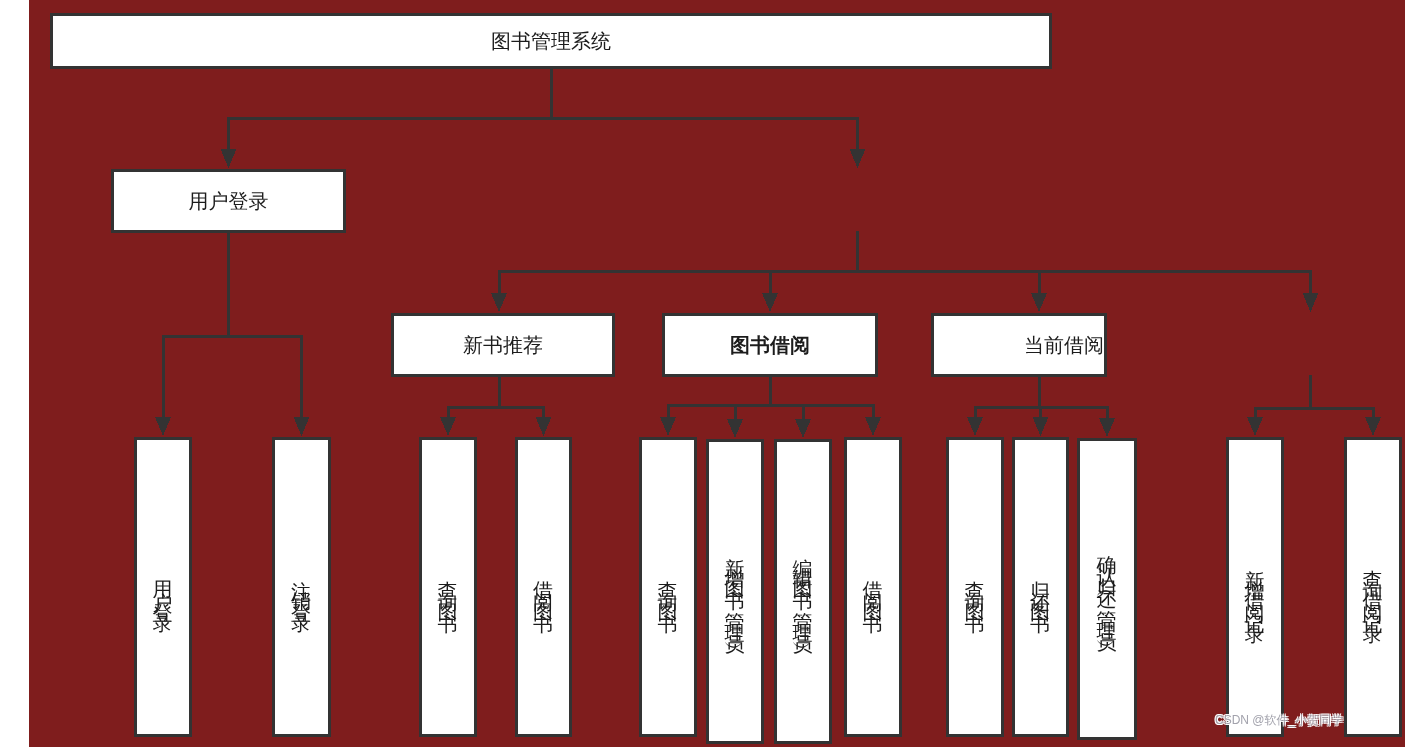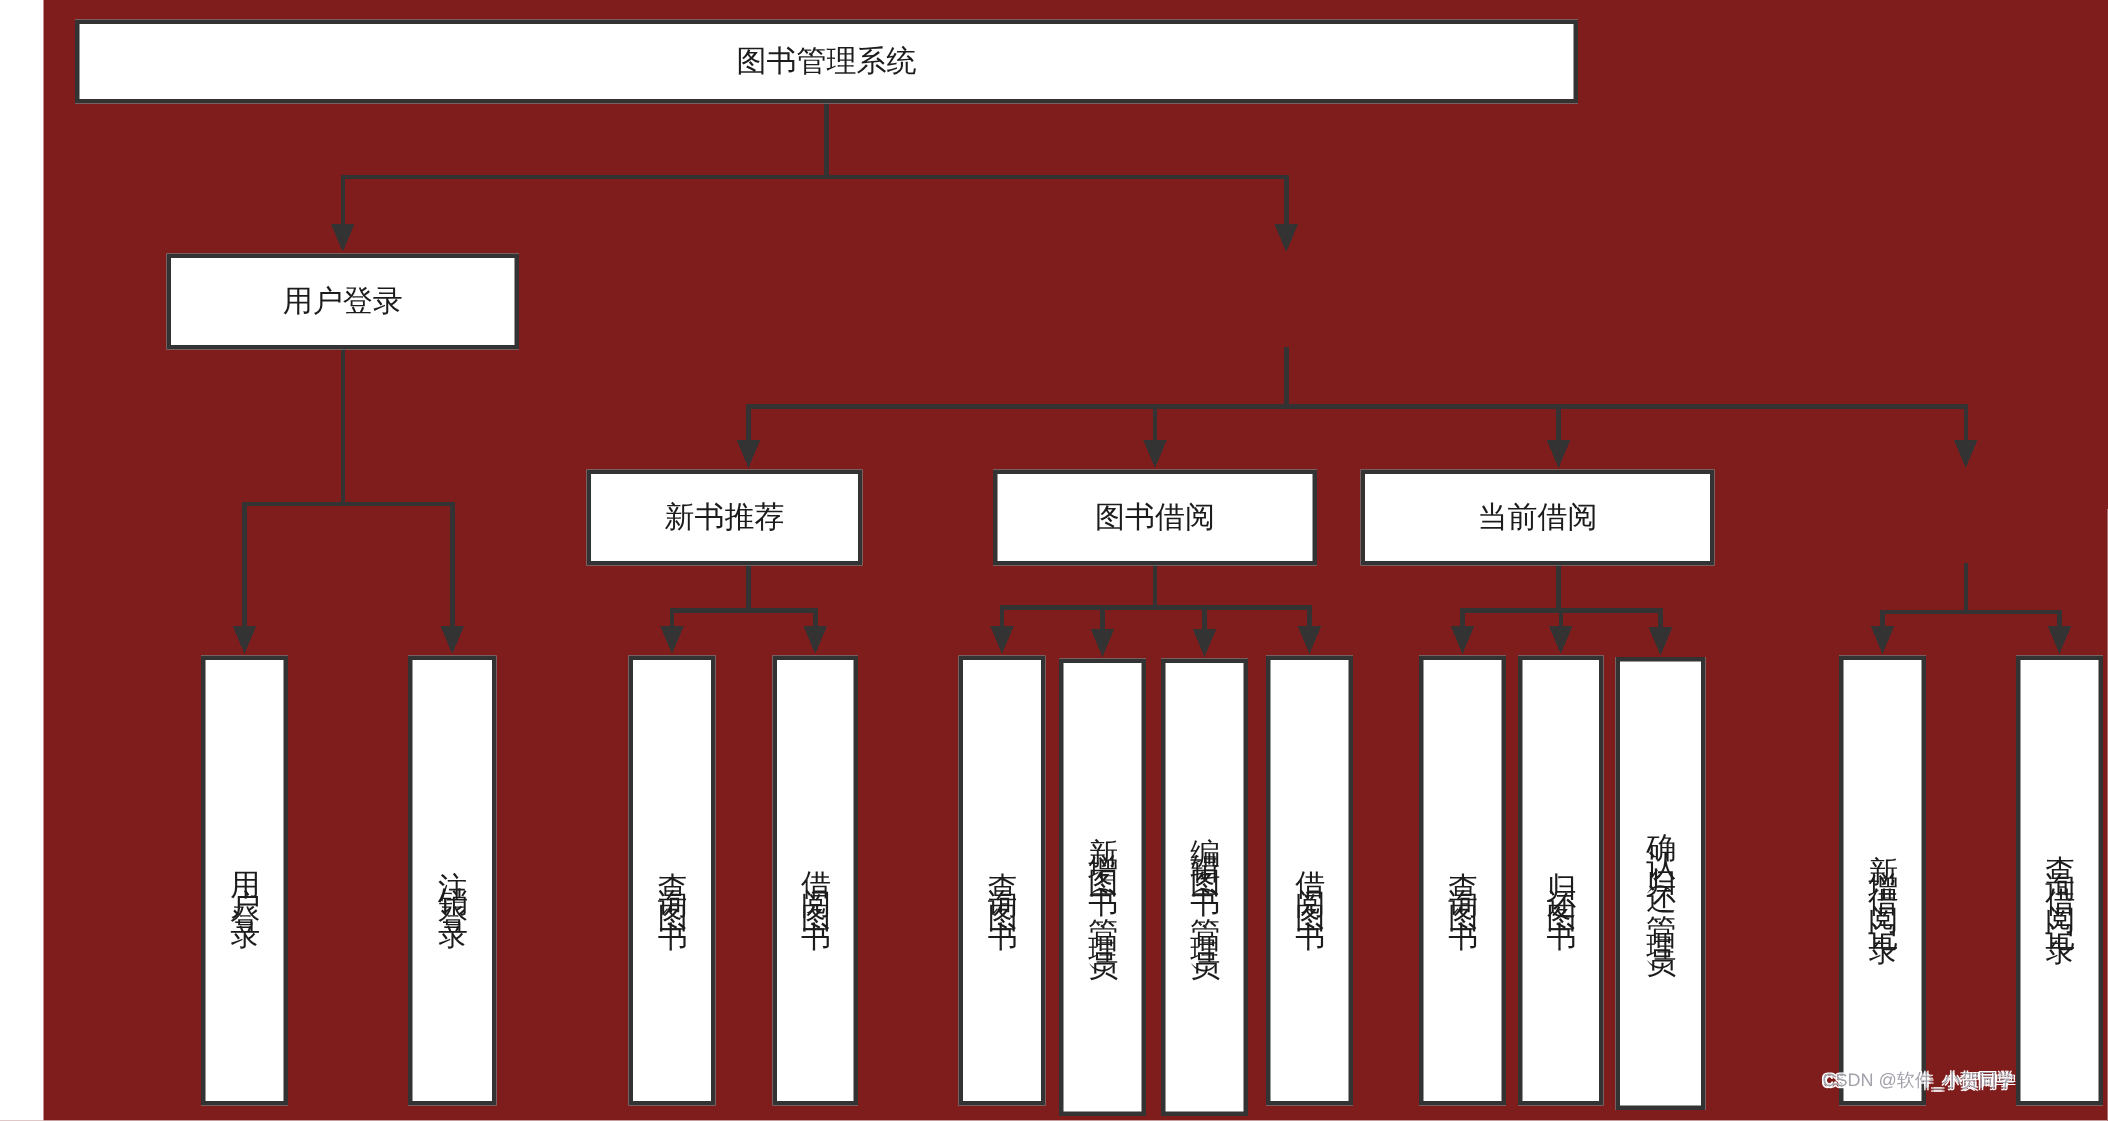--- a/index.html
+++ b/index.html
@@ -99,27 +99,27 @@
       <line x1="1344" y1="408" x2="1344" y2="422" stroke="#333333" stroke-width="3"></line>
       <polygon points="1336,417 1352,417 1344,436" fill="#333333"></polygon>
     </svg>
 
   <div class="node horizontal" style="left: 21px; top: 13px; width: 1002px; height: 56px;">
       <span class="label">图书管理系统</span>
     </div>
     <div class="node horizontal" style="left: 82px; top: 169px; width: 235px; height: 64px;">
       <span class="label">用户登录</span>
     </div>
-    <div class="node horizontal" style="left: 362px; top: 313px; width: 184px; height: 64px;">
+    <div class="node horizontal" style="left: 362px; top: 313px; width: 224px; height: 64px;">
       <span class="label">新书推荐</span>
     </div>
-    <div class="node horizontal" style="left: 633px; top: 313px; width: 216px; height: 64px;">
+    <div class="node horizontal" style="left: 633px; top: 313px; width: 216px; height: 64px; font-weight: bold;">
       <span class="label">图书借阅</span>
     </div>
-    <div class="node horizontal" style="left: 878px; top: 313px; width: 236px; height: 64px;">
+    <div class="node horizontal" style="left: 902px; top: 313px; width: 176px; height: 64px; justify-content: flex-end;">
       <span class="label">当前借阅</span>
     </div>
     <div class="node vertical" style="left: 105px; top: 437px; width: 58px; height: 300px;">
       <span class="label">用户登录</span>
     </div>
     <div class="node vertical" style="left: 243px; top: 437px; width: 59px; height: 300px;">
       <span class="label">注销登录</span>
     </div>
     <div class="node vertical" style="left: 390px; top: 437px; width: 58px; height: 300px;">
       <span class="label">查询图书</span>

